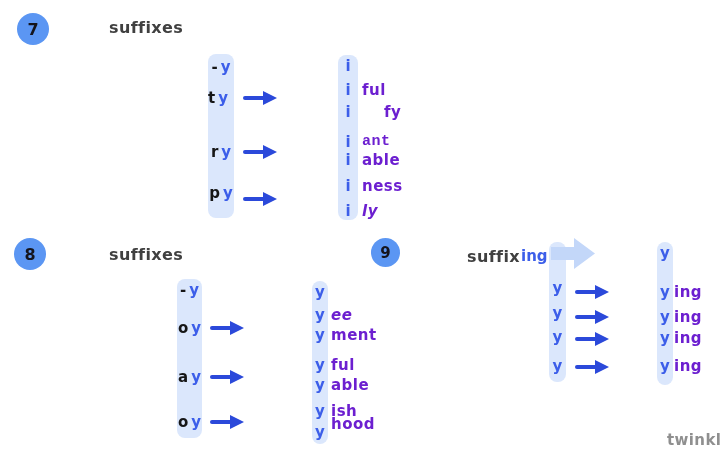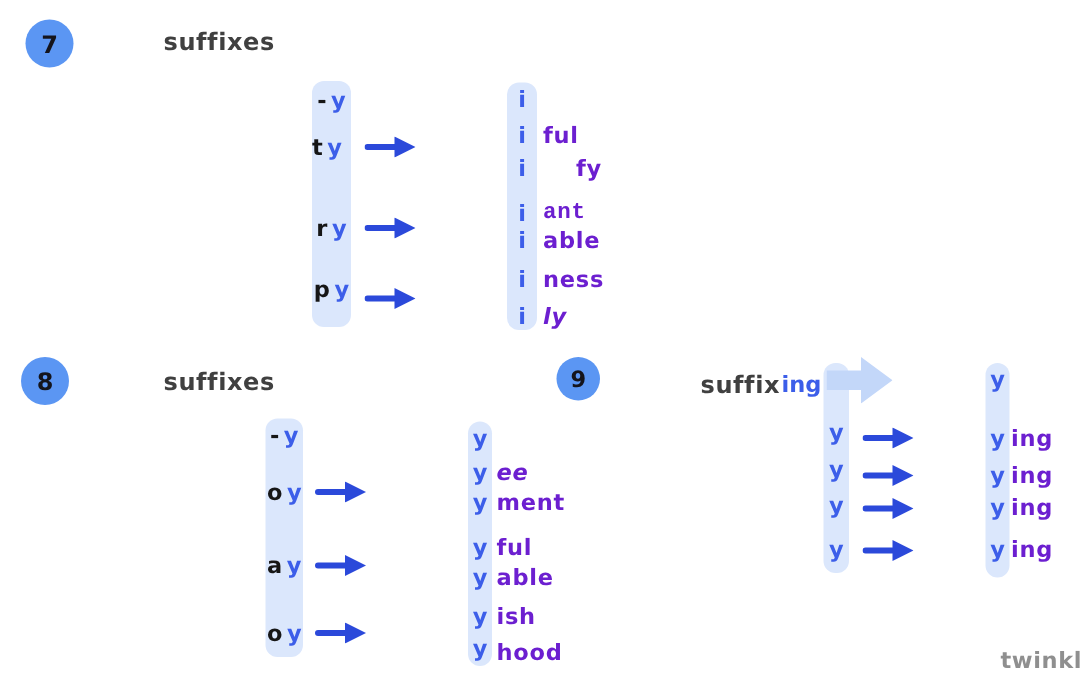--- a/index.html
+++ b/index.html
@@ -101,21 +101,21 @@
   <div class="cell" style="left:312px;top:357px;width:16px;"><span class="blu">y</span></div>
   <div class="cell" style="left:312px;top:377px;width:16px;"><span class="blu">y</span></div>
   <div class="cell" style="left:312px;top:403px;width:16px;"><span class="blu">y</span></div>
   <div class="cell" style="left:312px;top:424px;width:16px;"><span class="blu">y</span></div>
 
   <div class="cell lft" style="left:331px;top:307px;font-style:italic;"><span class="pur">ee</span></div>
   <div class="cell lft" style="left:331px;top:327px;"><span class="pur">ment</span></div>
   <div class="cell lft" style="left:331px;top:357px;"><span class="pur">ful</span></div>
   <div class="cell lft" style="left:331px;top:377px;"><span class="pur">able</span></div>
   <div class="cell lft" style="left:331px;top:403px;"><span class="pur">ish</span></div>
-  <div class="cell lft" style="left:331px;top:427px;"><span class="pur">hood</span></div>
+  <div class="cell lft" style="left:331px;top:416px;"><span class="pur">hood</span></div>
 
   <div class="badge small" style="left:371px;top:238px;">
       <span>9</span>
     </div>
   <div class="title" style="left:467px;top:247px;">suffix</div>
   <div class="cell lft" style="left:521px;top:248px;"><span class="blu">ing</span></div>
 
   <div class="strip" style="left:549px;top:242px;width:17px;height:140px;"></div>
   <svg class="bigarrow" style="left:551px;top:238px;" viewBox="0 0 44 31">
       <rect x="0" y="9" width="25" height="13" fill="#c3d7f9"></rect>

